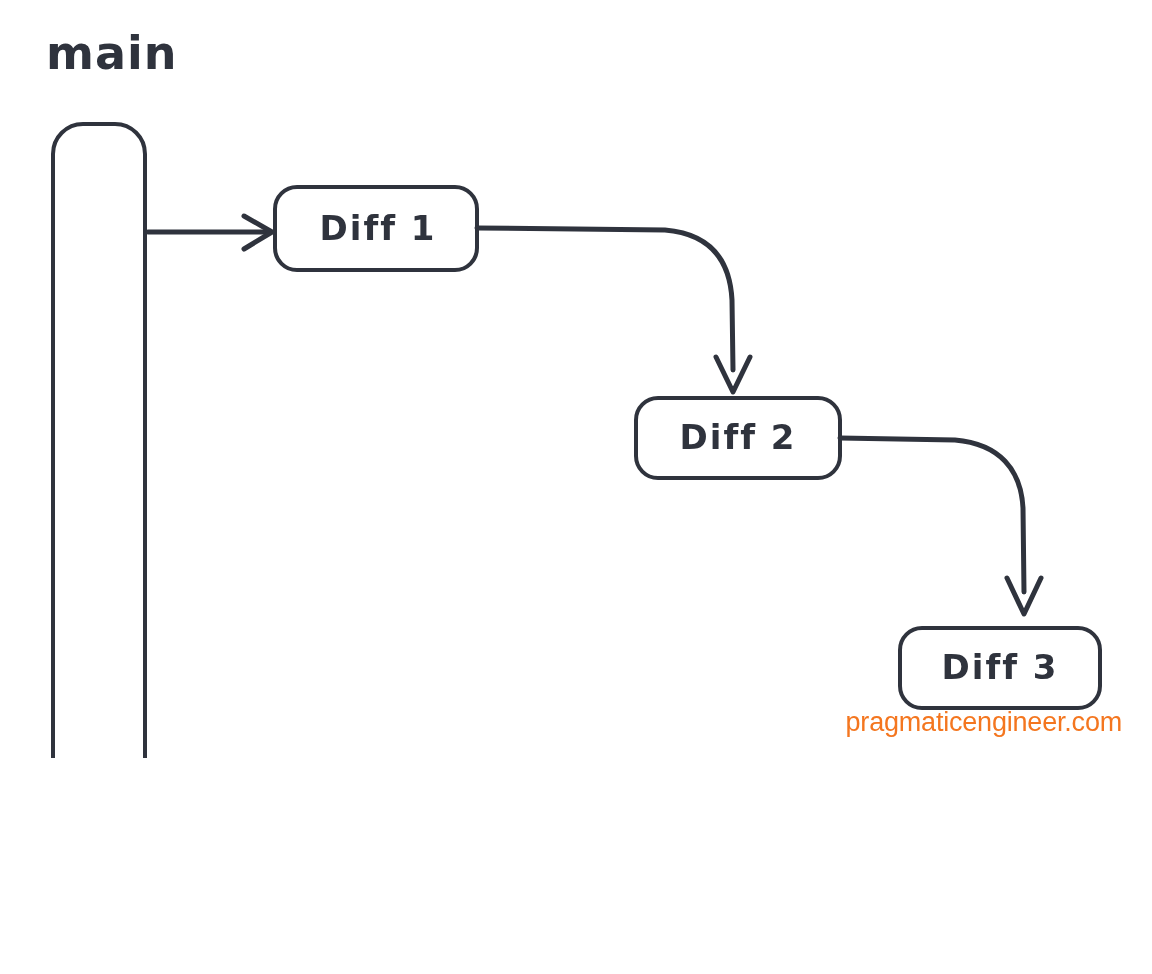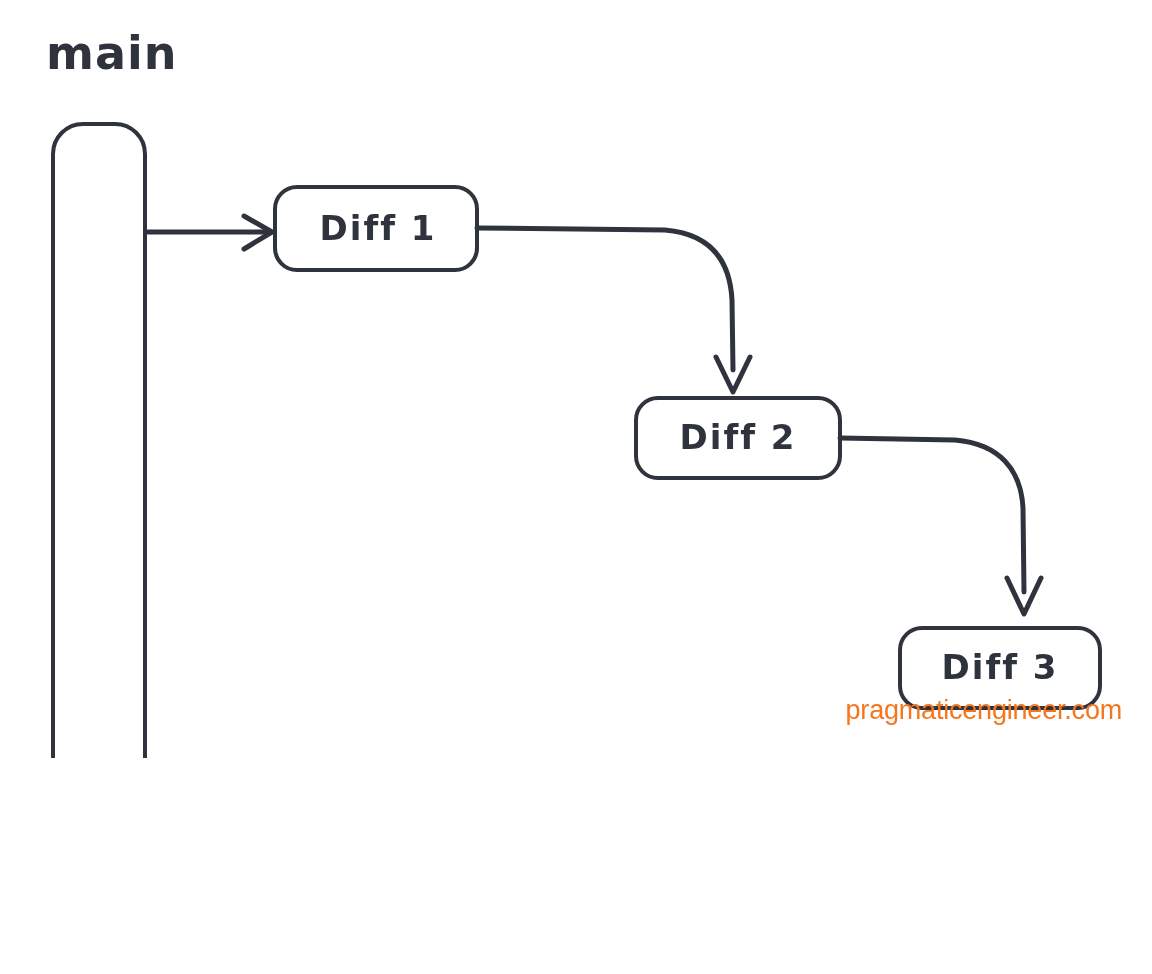--- a/index.html
+++ b/index.html
@@ -57,21 +57,21 @@
   .arrow-head {
     fill: none;
     stroke: #2f333d;
     stroke-width: 5;
     stroke-linecap: round;
     stroke-linejoin: round;
   }
   .watermark {
     position: absolute;
     right: 30px;
-    bottom: 32px;
+    bottom: 20px;
     font-family: "Liberation Sans", sans-serif;
     font-size: 27px;
     font-weight: 400;
     color: #f4761f;
     letter-spacing: -0.2px;
     white-space: nowrap;
   }
 </style>
 </head>
 <body>

